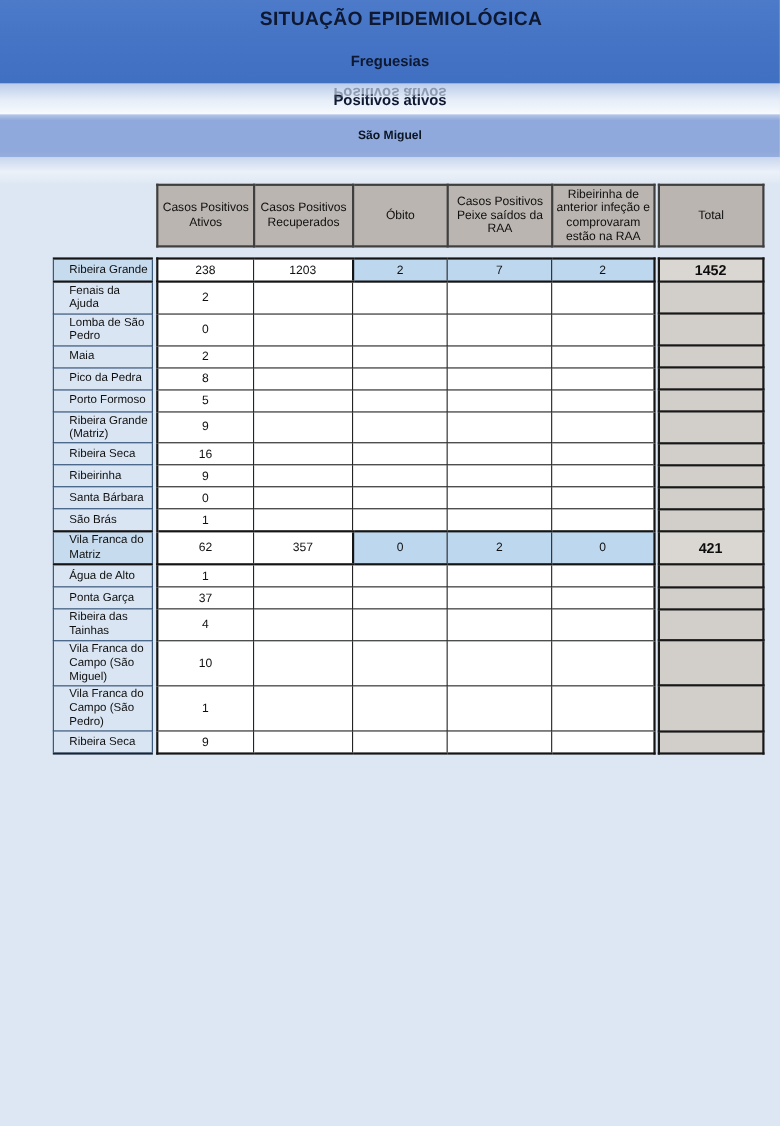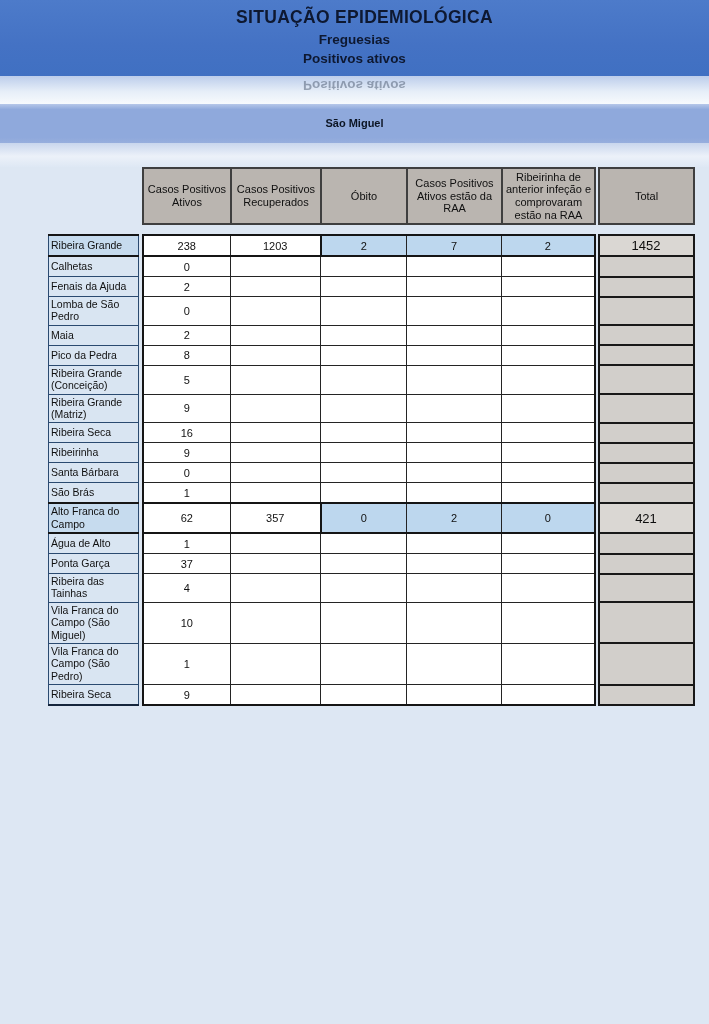--- a/index.html
+++ b/index.html
@@ -12,21 +12,21 @@
   }
   .page{width:709px;height:1024px;position:relative;}
 
   
   .banner-main{
     height:76px;
     background:linear-gradient(180deg,#4d7bca 0%,var(--banner,#4472c4) 60%,#4070c2 100%);
     text-align:center;
   }
   .t1{padding-top:7px;font-size:17.5px;font-weight:bold;color:#0e1830;letter-spacing:.3px;padding-left:20px;}
-  .t2{margin-top:4px;font-size:13.5px;font-weight:bold;color:#0e1830;}
+  .t2{margin-top:20px;font-size:13.5px;font-weight:bold;color:#0e1830;}
 
   
   .reflection{
     height:28px;overflow:hidden;text-align:center;
     background:linear-gradient(180deg,#bccdeb 0%,#e6eef8 55%,#f7fafd 100%);
   }
   .rtext{
     display:inline-block;transform:scaleY(-1);
     font-size:13.5px;font-weight:bold;color:#4c5a70;opacity:.5;
     margin-top:-3px;filter:blur(.4px);
@@ -54,42 +54,42 @@
     color:#101010;height:52px;vertical-align:middle;padding:1px 1px;
   }
 
   
   .btable{margin-top:9px;width:645px;}
   td.gap{border:none;background:transparent;}
   td.label{
     background:var(--labelbg,#d9e5f2);
     border:1px solid #2a4a70;
     font-size:10.5px;line-height:1.18;color:#101010;
-    padding:1px 2px 2px 2px;vertical-align:middle;text-align:left;
+    padding:1px 2px 2px 14px;vertical-align:middle;text-align:left;
   }
   td.data{
     background:#ffffff;border:1px solid #242424;
     font-size:11px;text-align:center;vertical-align:middle;
     height:19px;color:#101010;
   }
   td.c0{border-left:2px solid #151515;text-align:center;}
   td.c4{border-right:2px solid #151515;}
   tr.first td.data{border-top:2px solid #151515;}
   tr.first td.label{border-top:2px solid #1c3least0;}
   tr.last td.data{border-bottom:2px solid #151515;}
   tr.last td.label{border-bottom:2px solid #15253c;}
   tr.hl td.data,tr.hl td.label{border-top:2px solid #151515;border-bottom:2px solid #151515;}
   tr.hl td.label{background:var(--hlblue2,#c6dbee);}
   tr.hl td.blue{background:var(--hlblue,#bdd7ee);}
   tr.hl td.c2{border-left:2px solid #151515;}
   td.total{
     background:var(--totempty,#d2cfcb);
     border:2px solid #181818;
     text-align:center;vertical-align:middle;
-    font-weight:normal;font-size:13px;color:#0d0d0d;margin-left:47px;
+    font-weight:bold;font-size:13px;color:#0d0d0d;margin-left:47px;
   }
   td.total.filled{background:var(--totfill,#dad7d3);}
 </style>
 </head>
 <body style="--banner: #4472c4; --region: #8fa9dc; --bg: #dde7f3; --hdr: #bab5b0; --totempty: #d2cfcb; --totfill: #dad7d3; --hlblue: #bdd7ee; --hlblue2: #c6dbee; --labelbg: #d9e5f2;">
 
 <div class="page">
 
   <div class="banner-main">
     <div class="t1">SITUAÇÃO EPIDEMIOLÓGICA</div>
@@ -117,21 +117,21 @@
         <col style="width:95px">
           <col style="width:93px">
           <col style="width:4px">
           <col style="width:95px">
       </colgroup>
       <tbody>
           <tr id="hrow">
             <th class="hcell">Casos Positivos Ativos</th>
             <th class="hcell">Casos Positivos Recuperados</th>
             <th class="hcell">Óbito</th>
-            <th class="hcell">Casos Positivos Ativos estão da RAA</th>
+            <th class="hcell">Casos Positivos Peixe saídos da RAA</th>
             <th class="hcell">Ribeirinha de anterior infeção e comprovaram estão na RAA</th>
             <td class="gap"></td>
             <th class="hcell">Total</th>
           </tr>
         </tbody>
     </table>
 
     <table class="btable">
       <colgroup>
         <col style="width:90px">
@@ -150,142 +150,131 @@
             <td class="gap"></td>
             <td class="data c0">238</td>
             <td class="data c1">1203</td>
             <td class="data c2 blue">2</td>
             <td class="data c3 blue">7</td>
             <td class="data c4 blue">2</td>
             <td class="gap"></td>
             <td class="total filled">1452</td>
           </tr>
           <tr>
-            <td class="label">Calhetas</td>
+            <td class="label">Fenais da Ajuda</td>
+            <td class="gap"></td>
+            <td class="data c0">2</td>
+            <td class="data c1"></td>
+            <td class="data c2"></td>
+            <td class="data c3"></td>
+            <td class="data c4"></td>
+            <td class="gap"></td>
+            <td class="total"></td>
+          </tr>
+          <tr>
+            <td class="label">Lomba de São Pedro</td>
             <td class="gap"></td>
             <td class="data c0">0</td>
             <td class="data c1"></td>
             <td class="data c2"></td>
             <td class="data c3"></td>
             <td class="data c4"></td>
             <td class="gap"></td>
             <td class="total"></td>
           </tr>
           <tr>
-            <td class="label">Fenais da Ajuda</td>
+            <td class="label">Maia</td>
             <td class="gap"></td>
             <td class="data c0">2</td>
             <td class="data c1"></td>
             <td class="data c2"></td>
             <td class="data c3"></td>
             <td class="data c4"></td>
             <td class="gap"></td>
             <td class="total"></td>
           </tr>
           <tr>
-            <td class="label">Lomba de São Pedro</td>
+            <td class="label">Pico da Pedra</td>
+            <td class="gap"></td>
+            <td class="data c0">8</td>
+            <td class="data c1"></td>
+            <td class="data c2"></td>
+            <td class="data c3"></td>
+            <td class="data c4"></td>
+            <td class="gap"></td>
+            <td class="total"></td>
+          </tr>
+          <tr>
+            <td class="label">Porto Formoso</td>
+            <td class="gap"></td>
+            <td class="data c0">5</td>
+            <td class="data c1"></td>
+            <td class="data c2"></td>
+            <td class="data c3"></td>
+            <td class="data c4"></td>
+            <td class="gap"></td>
+            <td class="total"></td>
+          </tr>
+          <tr>
+            <td class="label">Ribeira Grande (Matriz)</td>
+            <td class="gap"></td>
+            <td class="data c0">9</td>
+            <td class="data c1"></td>
+            <td class="data c2"></td>
+            <td class="data c3"></td>
+            <td class="data c4"></td>
+            <td class="gap"></td>
+            <td class="total"></td>
+          </tr>
+          <tr>
+            <td class="label">Ribeira Seca</td>
+            <td class="gap"></td>
+            <td class="data c0">16</td>
+            <td class="data c1"></td>
+            <td class="data c2"></td>
+            <td class="data c3"></td>
+            <td class="data c4"></td>
+            <td class="gap"></td>
+            <td class="total"></td>
+          </tr>
+          <tr>
+            <td class="label">Ribeirinha</td>
+            <td class="gap"></td>
+            <td class="data c0">9</td>
+            <td class="data c1"></td>
+            <td class="data c2"></td>
+            <td class="data c3"></td>
+            <td class="data c4"></td>
+            <td class="gap"></td>
+            <td class="total"></td>
+          </tr>
+          <tr>
+            <td class="label">Santa Bárbara</td>
             <td class="gap"></td>
             <td class="data c0">0</td>
             <td class="data c1"></td>
             <td class="data c2"></td>
             <td class="data c3"></td>
             <td class="data c4"></td>
             <td class="gap"></td>
             <td class="total"></td>
           </tr>
           <tr>
-            <td class="label">Maia</td>
-            <td class="gap"></td>
-            <td class="data c0">2</td>
-            <td class="data c1"></td>
-            <td class="data c2"></td>
-            <td class="data c3"></td>
-            <td class="data c4"></td>
-            <td class="gap"></td>
-            <td class="total"></td>
-          </tr>
-          <tr>
-            <td class="label">Pico da Pedra</td>
-            <td class="gap"></td>
-            <td class="data c0">8</td>
-            <td class="data c1"></td>
-            <td class="data c2"></td>
-            <td class="data c3"></td>
-            <td class="data c4"></td>
-            <td class="gap"></td>
-            <td class="total"></td>
-          </tr>
-          <tr>
-            <td class="label">Ribeira Grande (Conceição)</td>
-            <td class="gap"></td>
-            <td class="data c0">5</td>
-            <td class="data c1"></td>
-            <td class="data c2"></td>
-            <td class="data c3"></td>
-            <td class="data c4"></td>
-            <td class="gap"></td>
-            <td class="total"></td>
-          </tr>
-          <tr>
-            <td class="label">Ribeira Grande (Matriz)</td>
-            <td class="gap"></td>
-            <td class="data c0">9</td>
-            <td class="data c1"></td>
-            <td class="data c2"></td>
-            <td class="data c3"></td>
-            <td class="data c4"></td>
-            <td class="gap"></td>
-            <td class="total"></td>
-          </tr>
-          <tr>
-            <td class="label">Ribeira Seca</td>
-            <td class="gap"></td>
-            <td class="data c0">16</td>
-            <td class="data c1"></td>
-            <td class="data c2"></td>
-            <td class="data c3"></td>
-            <td class="data c4"></td>
-            <td class="gap"></td>
-            <td class="total"></td>
-          </tr>
-          <tr>
-            <td class="label">Ribeirinha</td>
-            <td class="gap"></td>
-            <td class="data c0">9</td>
-            <td class="data c1"></td>
-            <td class="data c2"></td>
-            <td class="data c3"></td>
-            <td class="data c4"></td>
-            <td class="gap"></td>
-            <td class="total"></td>
-          </tr>
-          <tr>
-            <td class="label">Santa Bárbara</td>
-            <td class="gap"></td>
-            <td class="data c0">0</td>
-            <td class="data c1"></td>
-            <td class="data c2"></td>
-            <td class="data c3"></td>
-            <td class="data c4"></td>
-            <td class="gap"></td>
-            <td class="total"></td>
-          </tr>
-          <tr>
             <td class="label">São Brás</td>
             <td class="gap"></td>
             <td class="data c0">1</td>
             <td class="data c1"></td>
             <td class="data c2"></td>
             <td class="data c3"></td>
             <td class="data c4"></td>
             <td class="gap"></td>
             <td class="total"></td>
           </tr>
           <tr class="hl">
-            <td class="label">Alto Franca do Campo</td>
+            <td class="label">Vila Franca do Matriz</td>
             <td class="gap"></td>
             <td class="data c0">62</td>
             <td class="data c1">357</td>
             <td class="data c2 blue">0</td>
             <td class="data c3 blue">2</td>
             <td class="data c4 blue">0</td>
             <td class="gap"></td>
             <td class="total filled">421</td>
           </tr>
           <tr>

